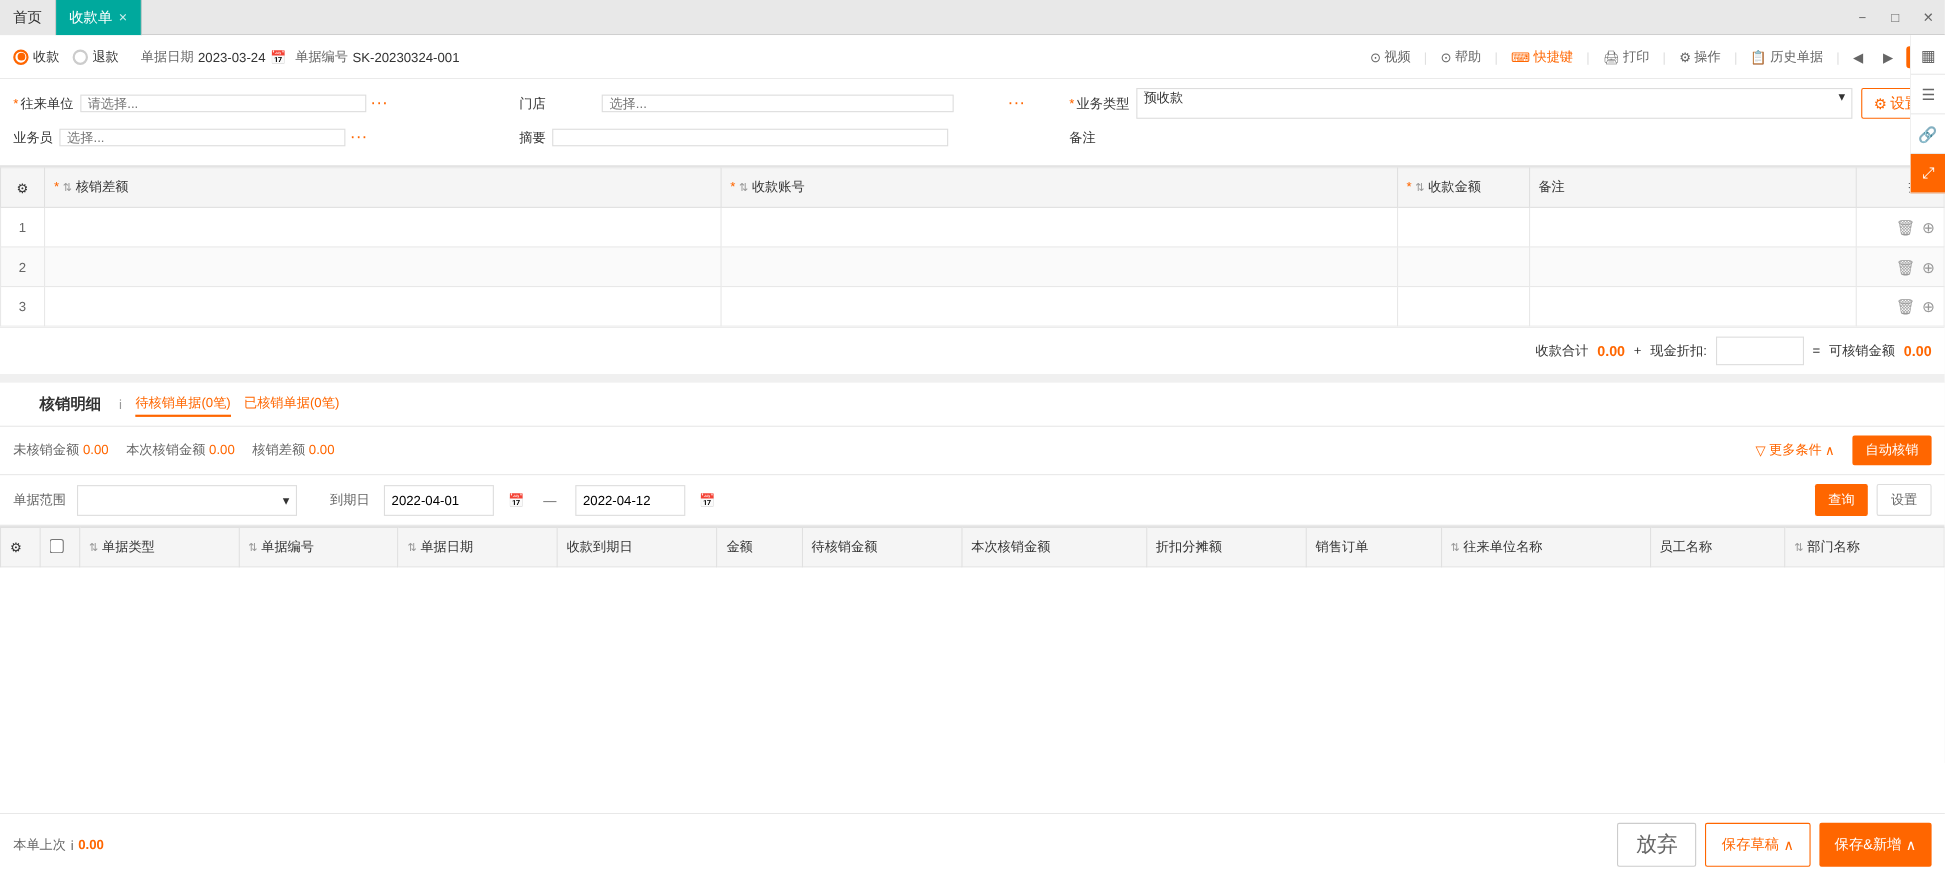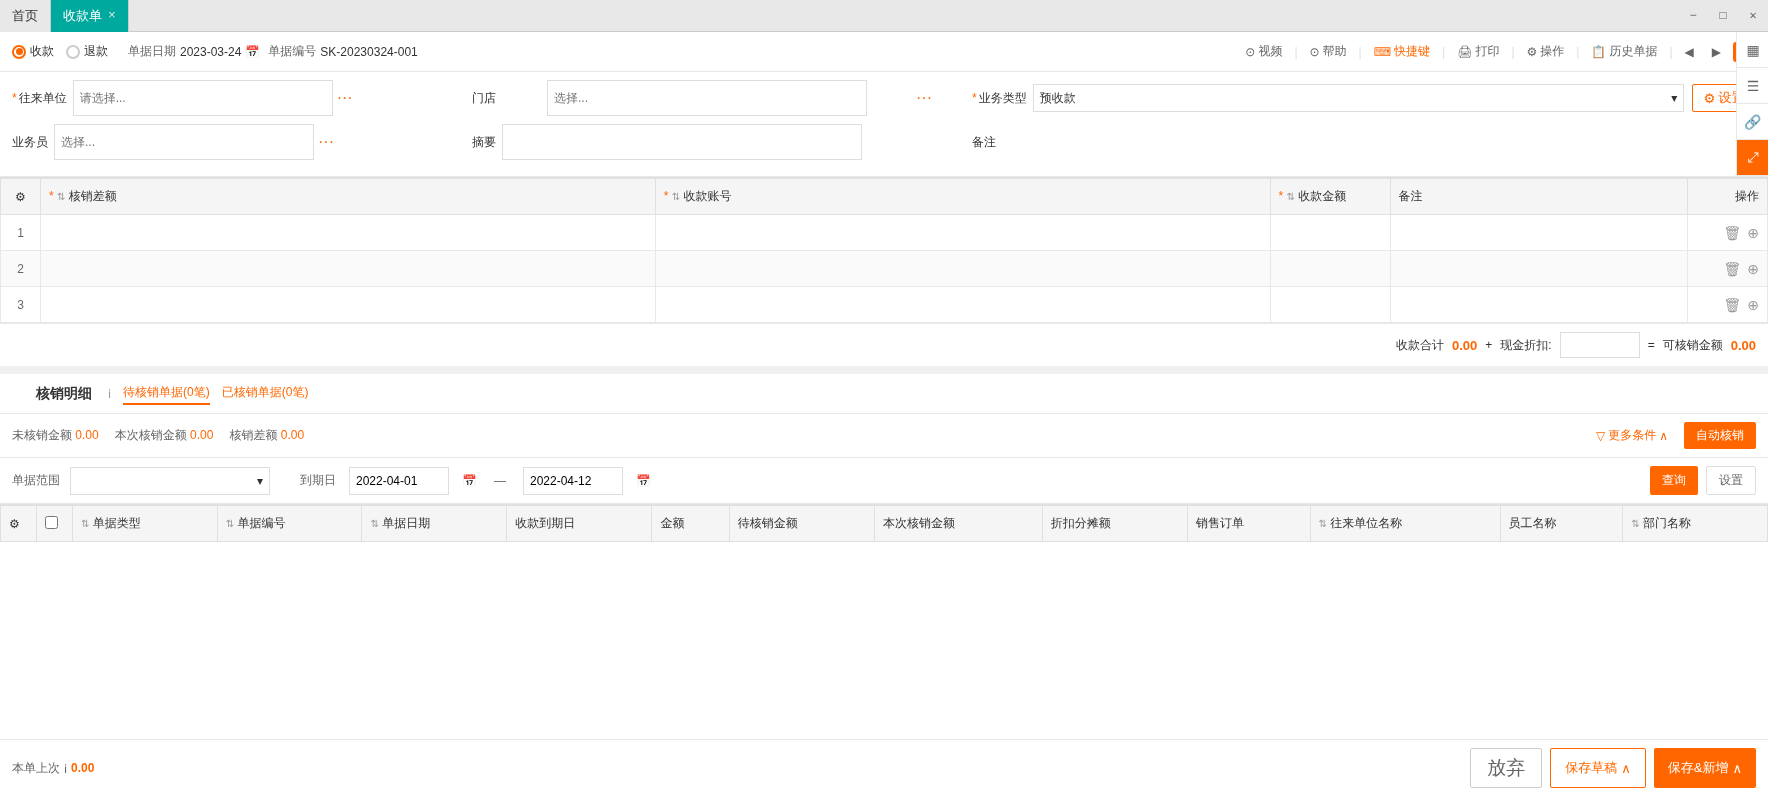--- a/index.html
+++ b/index.html
@@ -4,21 +4,20 @@
   <style>
     * { box-sizing: border-box; margin: 0; padding: 0; }
     body { font-family: 'Microsoft YaHei', Arial, sans-serif; font-size: 12px; background: #f0f0f0; color: #333; overflow: hidden; }
 
     
     .tab-bar {
       display: flex; align-items: center;
       background: #e8e8e8;
       border-bottom: 1px solid #ccc;
       height: 32px;
-      font-family: Liberation Mono, monospace;
     }
     .tab-item {
       padding: 0 12px; height: 32px; display: flex; align-items: center; cursor: pointer;
       font-size: 13px; border-right: 1px solid #ccc;
     }
     .tab-item.home { background: #e8e8e8; color: #333; }
     .tab-item.active { background: #00a99d; color: white; }
     .tab-close { margin-left: 6px; cursor: pointer; opacity: 0.8; }
     .window-controls { margin-left: auto; display: flex; }
     .window-btn { width: 30px; height: 32px; display: flex; align-items: center; justify-content: center; cursor: pointer; color: #666; }
@@ -50,27 +49,27 @@
     .form-area {
       padding: 8px 12px;
       background: white;
       border-bottom: 1px solid #e8e8e8;
     }
     .form-row { display: flex; align-items: center; margin-bottom: 8px; }
     .form-field { display: flex; align-items: center; flex: 1; }
     .form-field .required { color: #f60; margin-right: 2px; }
     .form-field .label { color: #333; white-space: nowrap; margin-right: 6px; }
     .form-input {
-      flex: 1; height: 36px; border: 1px solid #ddd; padding: 0 6px;
+      flex: 1; height: 16px; border: 1px solid #ddd; padding: 0 6px;
       color: #999; font-size: 12px; outline: none;
       max-width: 280px;
     }
     .more-btn { color: #f60; cursor: pointer; margin-left: 4px; font-size: 16px; }
     .form-select {
-      display: flex; align-items: center; height: 28px; border: 1px solid #ddd;
+      display: flex; align-items: flex-start; height: 28px; border: 1px solid #ddd;
       padding: 0 6px; min-width: 120px; cursor: pointer; color: #999; flex: 1;
     }
     .settings-btn {
       background: white; border: 1px solid #f60; color: #f60;
       padding: 4px 10px; cursor: pointer; border-radius: 2px;
       display: flex; align-items: center; gap: 3px;
     }
 
     
     .table-container { flex: 1; overflow: auto; border-top: 1px solid #e0e0e0; }

